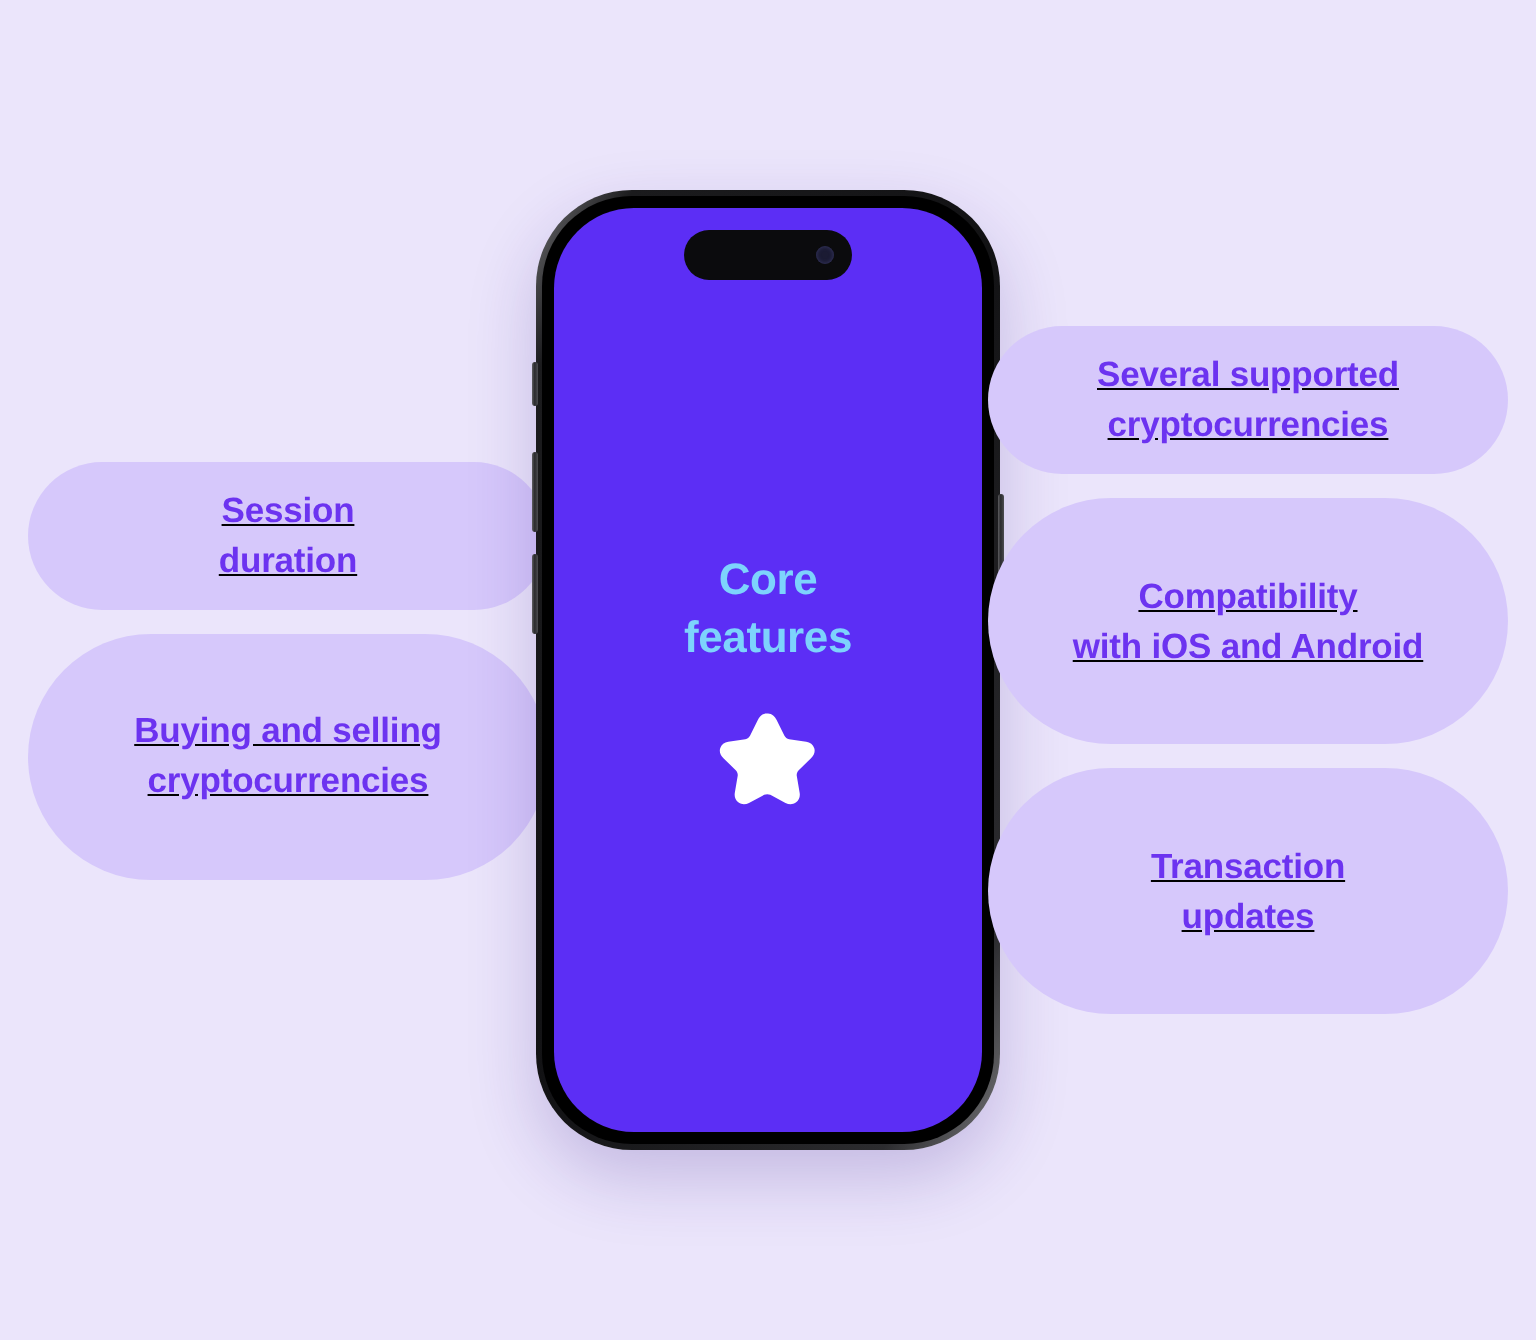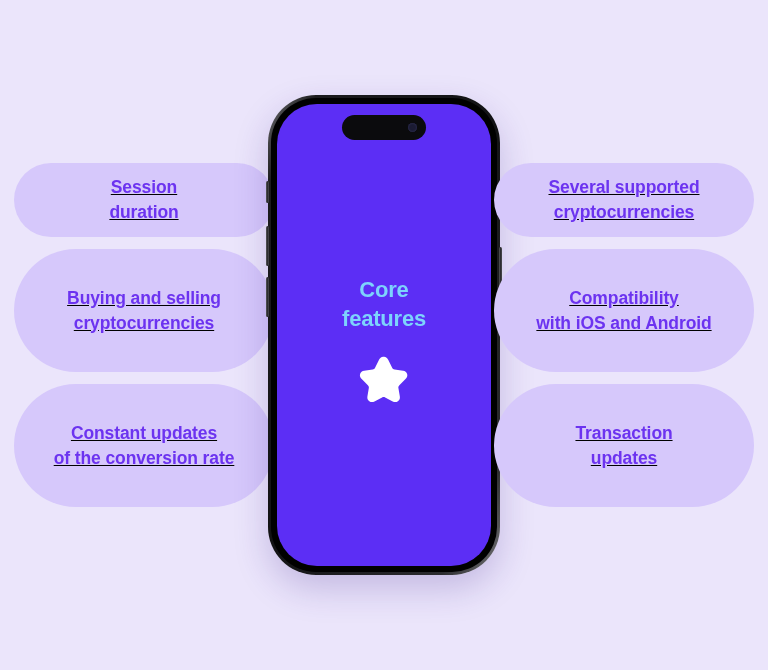--- a/index.html
+++ b/index.html
@@ -163,24 +163,20 @@
 
   <div class="column column-left">
     <div class="feature-card card-h-short">
       <span>Session
 duration</span>
     </div>
     <div class="feature-card card-h-tall">
       <span>Buying and selling
 cryptocurrencies</span>
     </div>
-    <div class="feature-card card-h-tall">
-      <span>Constant updates
-of the conversion rate</span>
-    </div>
   </div>
 
   <div class="phone-wrap">
     <div class="phone-frame">
 
       <span class="btn-side btn-mute"></span>
       <span class="btn-side btn-vol-up"></span>
       <span class="btn-side btn-vol-down"></span>
       <span class="btn-side btn-power"></span>
 

